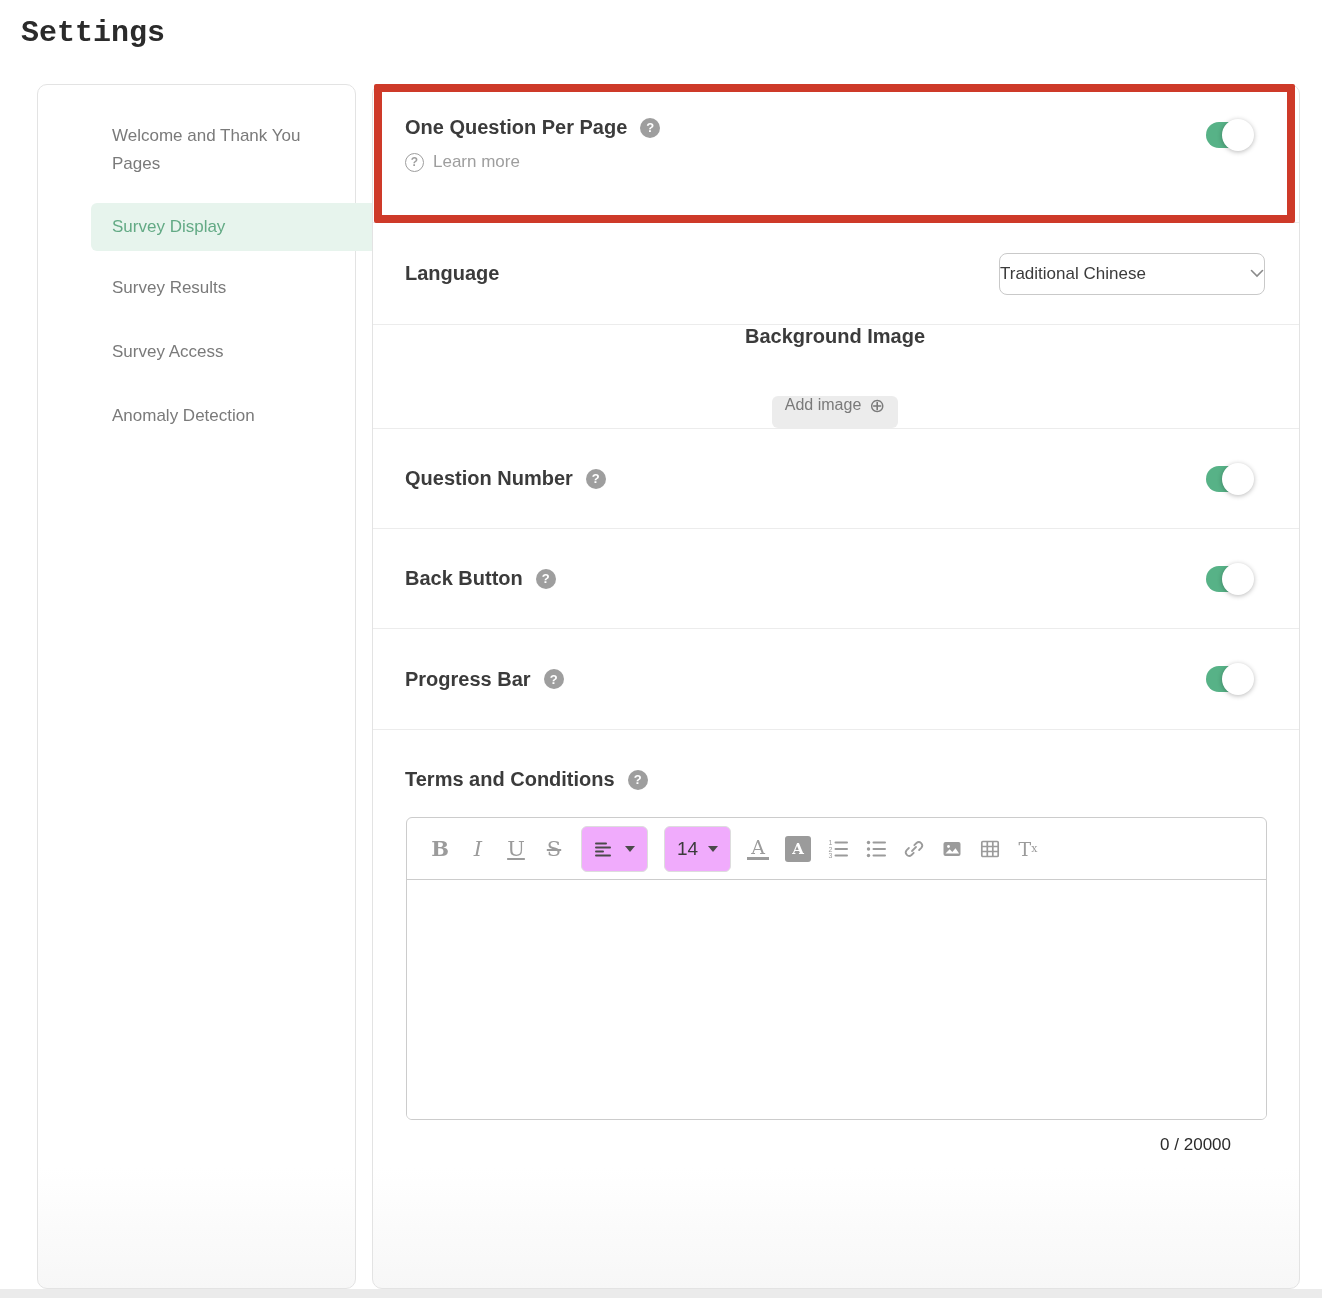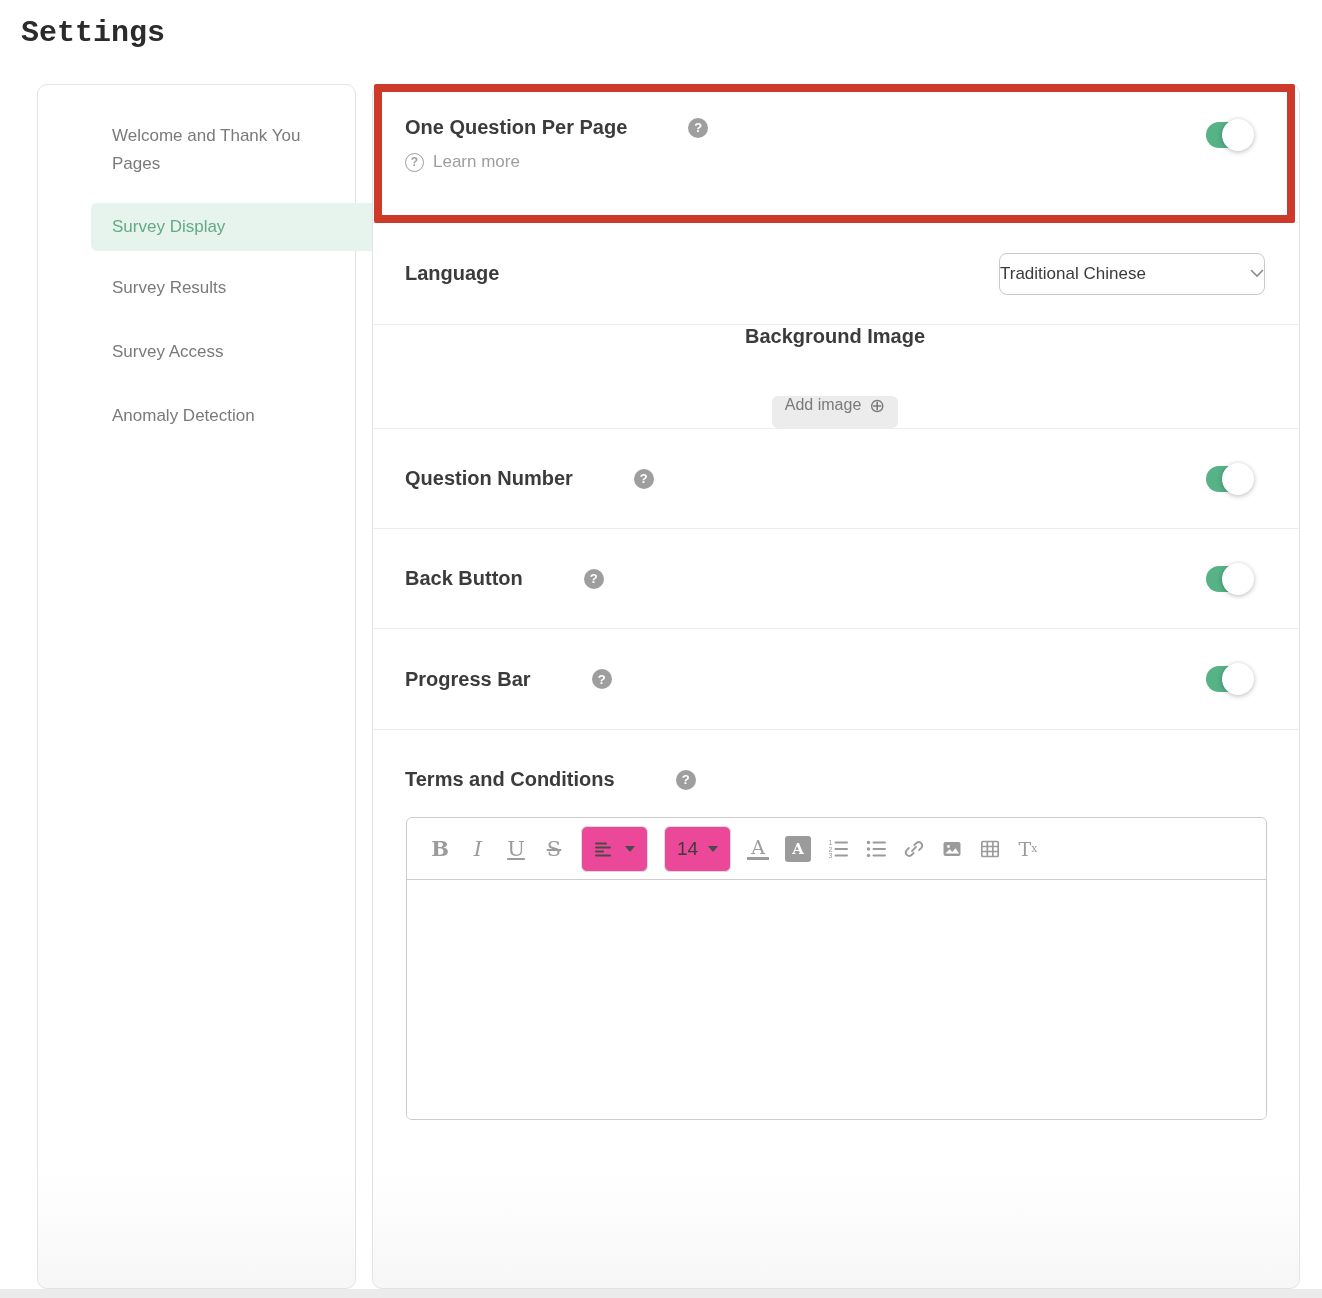--- a/index.html
+++ b/index.html
@@ -27,21 +27,21 @@
   
   .row { position:relative; border-bottom:1px solid #ececec; padding:0 34px 0 32px;
     display:flex; align-items:center; justify-content:space-between; }
   .row-1 { height:138px; align-items:flex-start; padding-top:31px; }
   .row-2 { height:102px; }
   .row-3 { height:104px;flex-direction:column; }
   .row-4, .row-5 { height:100px; }
   .row-6, .row-7 { height:101px; }
   .row-8 { height:459px; border-bottom:none; display:block; padding-top:38px; }
 
-  .row-label { font-size:20px; font-weight:700; color:#3b3b3b; display:flex; align-items:center;gap:48px; }
+  .row-label { font-size:20px; font-weight:700; color:#3b3b3b; display:flex; align-items:center; }
 
   .help-icon { width:20px; height:20px; border-radius:50%; background:#9e9e9e; color:#ffffff;
     font-size:13px; font-weight:700; display:inline-flex; align-items:center; justify-content:center;
     margin-left:13px; cursor:pointer; flex:0 0 auto; }
 
   .learn-more { margin-top:13px; display:flex; align-items:center; color:#9e9e9e; font-size:17px; cursor:pointer; }
   .learn-more-icon { width:19px; height:19px; border:1.5px solid #9e9e9e; border-radius:50%;
     color:#9e9e9e; font-size:12px; font-weight:700; display:inline-flex; align-items:center;
     justify-content:center; margin-right:9px; }
 
@@ -77,21 +77,21 @@
   .toolbar { height:62px; border-bottom:1px solid #cccccc; display:flex; align-items:center;
     padding:0 14px; }
   .tb-btn { display:flex; align-items:center; justify-content:center; min-width:22px; height:40px;
     margin:0 8px; cursor:pointer; color:#9b9b9b; font-family:"DejaVu Serif", serif; font-size:21px; }
   .tb-bold { font-weight:700; }
   .tb-italic { font-style:italic; }
   .tb-underline { text-decoration:underline; }
   .tb-strike { text-decoration:line-through; }
   .tb-box { width:67px; height:46px; border:1px solid #dddddd; border-radius:6px;
     display:flex; align-items:center; justify-content:space-between; padding:0 12px;
-    margin:0 8px; cursor:pointer; background:#ec4899; }
+    margin:0 8px; cursor:pointer; background:#f0abfc; }
   .tri-down { width:0; height:0; border-left:5px solid transparent; border-right:5px solid transparent;
     border-top:6px solid #4a4a4a; }
   .tb-size-num { font-family:"Liberation Sans", sans-serif; font-size:19px; color:#3b3b3b; }
   .tb-acolor { font-size:19px; border-bottom:3px solid #9b9b9b; line-height:1.1; height:auto;
     padding:0 1px; }
   .tb-abox { width:26px; height:26px; background:#9b9b9b; border-radius:3px; color:#ffffff;
     font-size:15px; font-weight:700; display:flex; align-items:center; justify-content:center; }
   .tb-tx { font-size:19px; }
   .tb-tx sub { font-size:11px; }
   .editor-body { height:240px; background:#fff; cursor:text; }
@@ -285,16 +285,17 @@
         </span>
 
         <span class="tb-btn tb-tx">
           <span>T</span>
             <sub>x</sub>
         </span>
       </div>
       <div class="editor-body"></div>
     </div>
 
+    <div class="counter">0 / 20000</div>
   </div>
 </main>
 
 <div class="bottom-strip"></div>
 
 </body></html>

